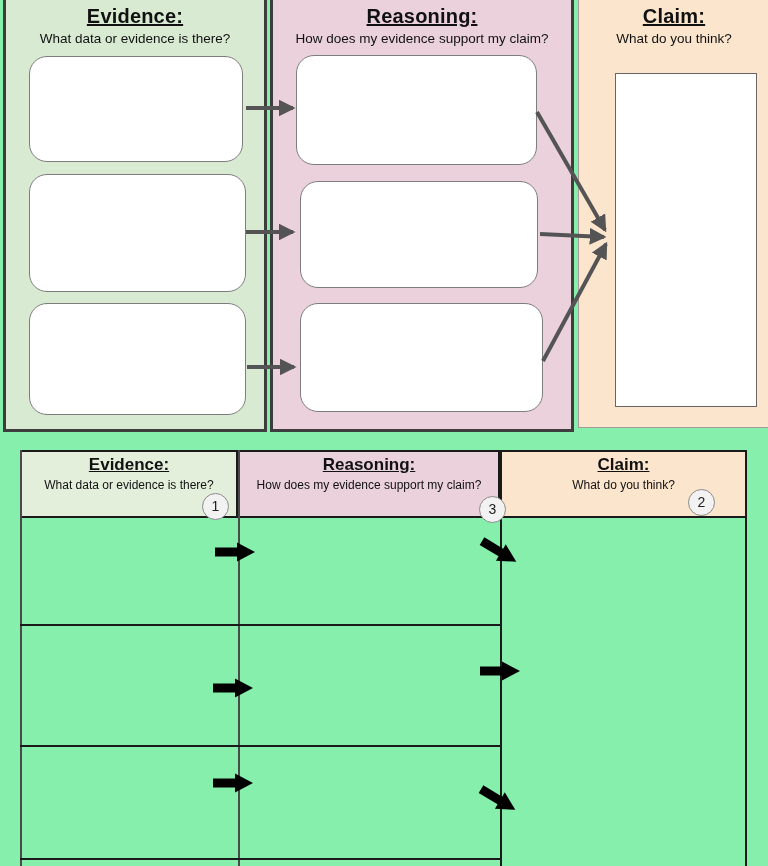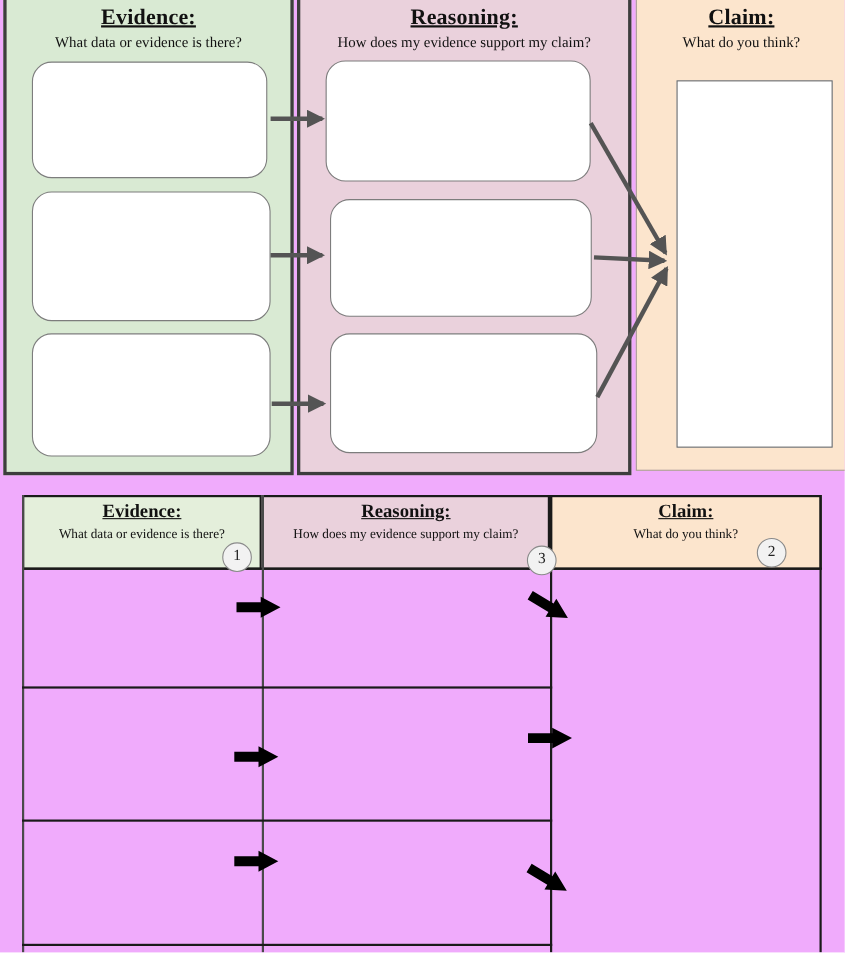--- a/index.html
+++ b/index.html
@@ -1,17 +1,17 @@
 <!DOCTYPE html>
 <html><head>
 <meta charset="utf-8">
 <style>
   html,body{margin:0;padding:0;background:#fff;}
-  .page{position:relative;width:768px;height:866px;overflow:hidden;background:#f0abfc;
-        font-family:Liberation Serif, serif;color:#111;}
+  .page{position:relative;width:768px;height:866px;overflow:hidden;background:#86efac;
+        font-family:Liberation Sans, sans-serif;color:#111;}
   .abs{position:absolute;}
   
   .panel{position:absolute;top:-6px;height:438px;border:3px solid #3d3d3d;box-sizing:border-box;}
   .panel.evidence{left:3px;width:264px;background:#d9ead3;}
   .panel.reasoning{left:270px;width:304px;background:#ead1dc;}
   .panel.claim{left:578px;width:200px;height:434px;border:1px solid #a99;background:#fce5cd;}
   .ptitle{position:absolute;text-align:center;font-weight:bold;font-size:20px;
           text-decoration:underline;letter-spacing:.2px;}
   .psub{position:absolute;text-align:center;font-size:13.5px;}
   .wbox{position:absolute;background:#fff;border:1.5px solid #7d7d7d;border-radius:18px;box-sizing:border-box;}

